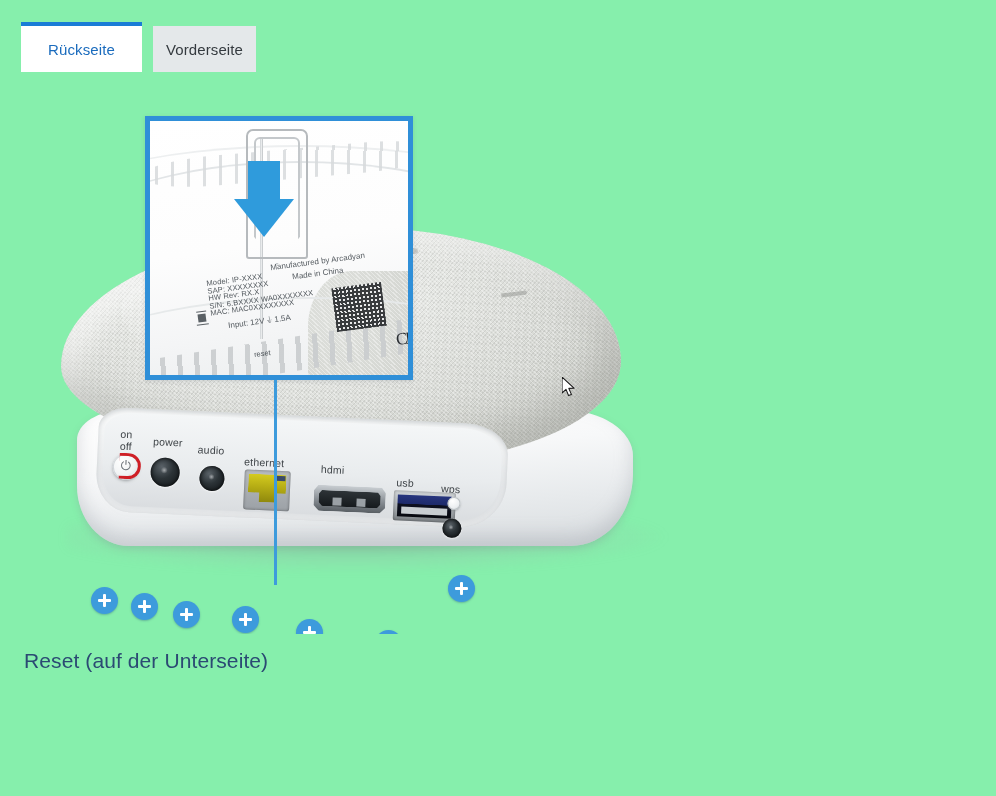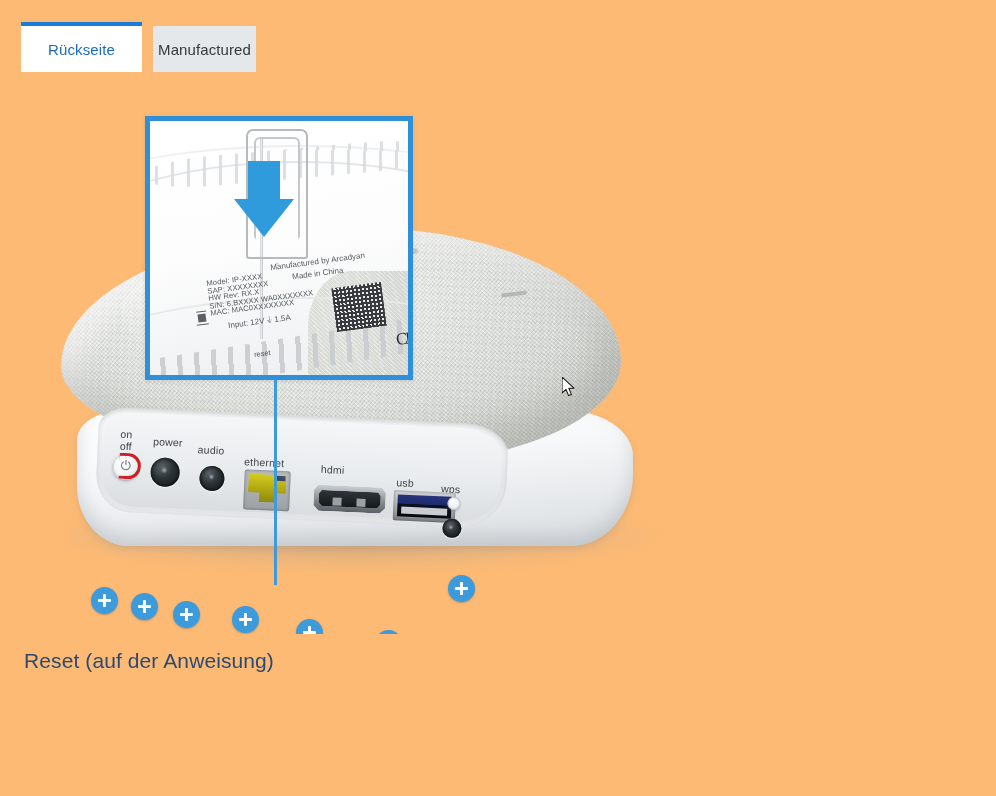--- a/index.html
+++ b/index.html
@@ -3,21 +3,21 @@
 <meta charset="utf-8">
 <style>
   * { box-sizing: border-box; }
   html, body {
     margin: 0; padding: 0;
     width: 996px; height: 796px;
     background: #ffffff;
     font-family: "Liberation Sans", sans-serif;
     overflow: hidden;
   }
-  #page { position: relative; width: 996px; height: 796px; background:#fdba74; }
+  #page { position: relative; width: 996px; height: 796px; background:#86efac; }
 
   
   .tabbar { position:absolute; left:0; top:0; width:996px; height:74px; }
   .tab {
     position:absolute; top:26px; height:46px;
     display:flex; align-items:center; justify-content:center;
     font-size:15px; letter-spacing:.1px; cursor:pointer;
     user-select:none;
   }
   .tab-active { left:21px; width:121px; color:#1a6bbd; background:#ffffff; }
@@ -267,21 +267,21 @@
 <body>
 
 <div id="page">
 
   <div class="tabbar">
     <div class="tab tab-active">
       <div class="tab-underline"></div>
       <span>Rückseite</span>
     </div>
     <div class="tab tab-inactive">
-      <span>Manufactured</span>
+      <span>Vorderseite</span>
     </div>
   </div>
 
   <div class="stage">
 
     <div class="device">
       <div class="dev-shadow"></div>
       <div class="dev-base"></div>
       <div class="dev-top">
         <div class="dev-top-sheen"></div>
@@ -386,16 +386,16 @@
     <div class="hotspot" style="left:448px; top:501px;"></div>
 
     <div class="cursor">
       <svg width="14" height="21" viewBox="0 0 14 21">
         <polygon points="0,0 0,16 4,12.4 6.6,18.6 9.4,17.4 6.8,11.4 12,11.2" fill="#ffffff" stroke="#1a1a1a" stroke-width="1.1" stroke-linejoin="round"></polygon>
       </svg>
     </div>
   </div>
 
   <div class="content">
-    <h2 class="heading">Reset (auf der Anweisung)</h2>
+    <h2 class="heading">Reset (auf der Unterseite)</h2>
   </div>
 
 </div>
 
 </body></html>

